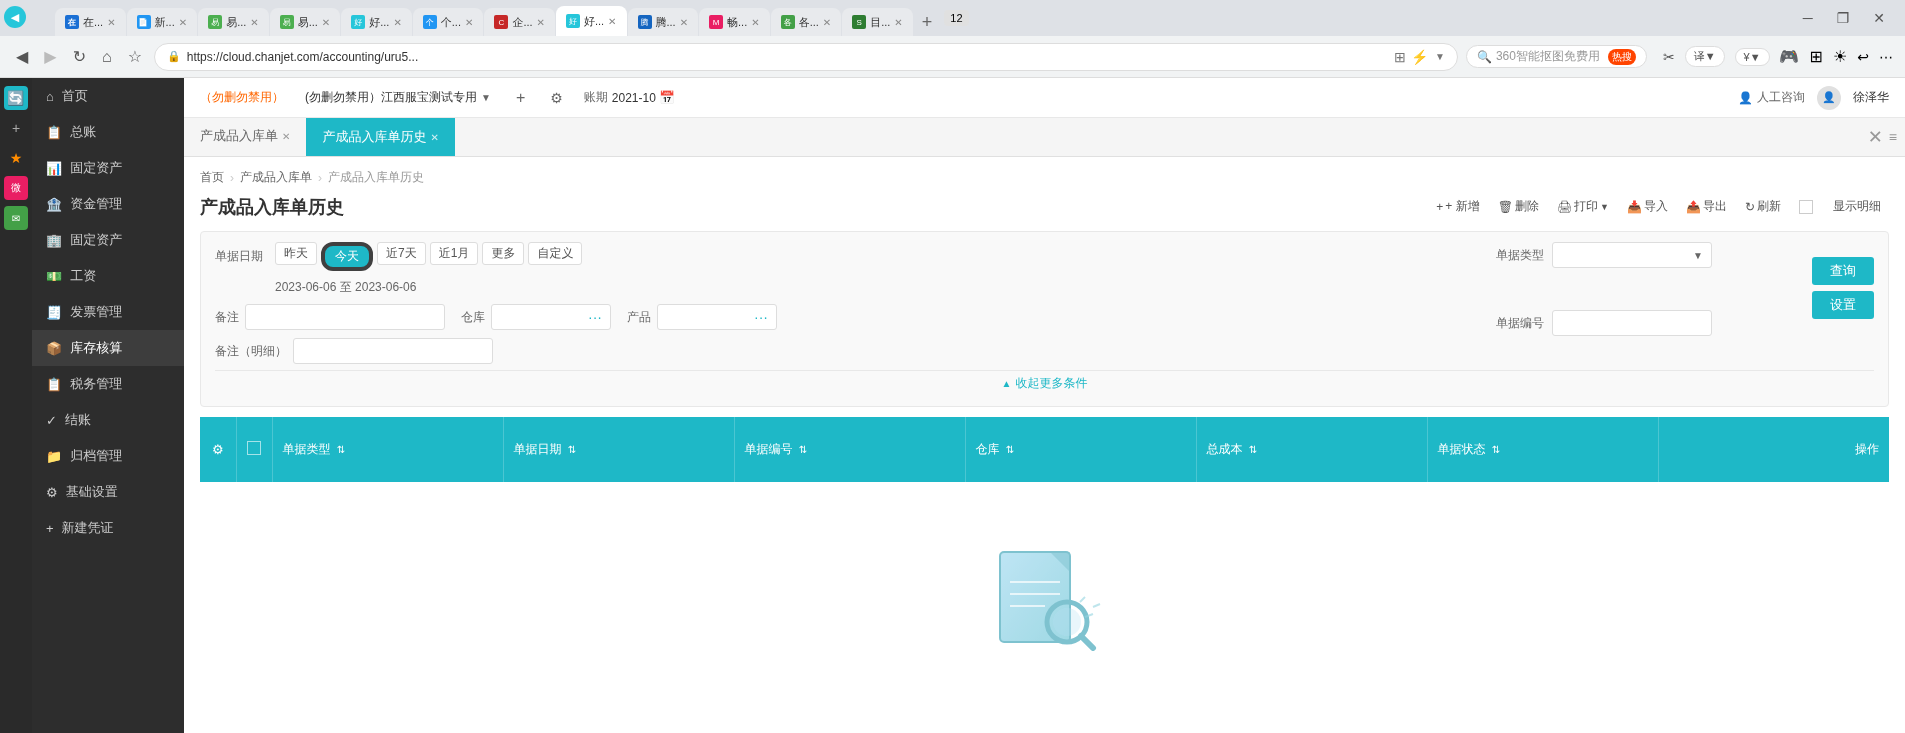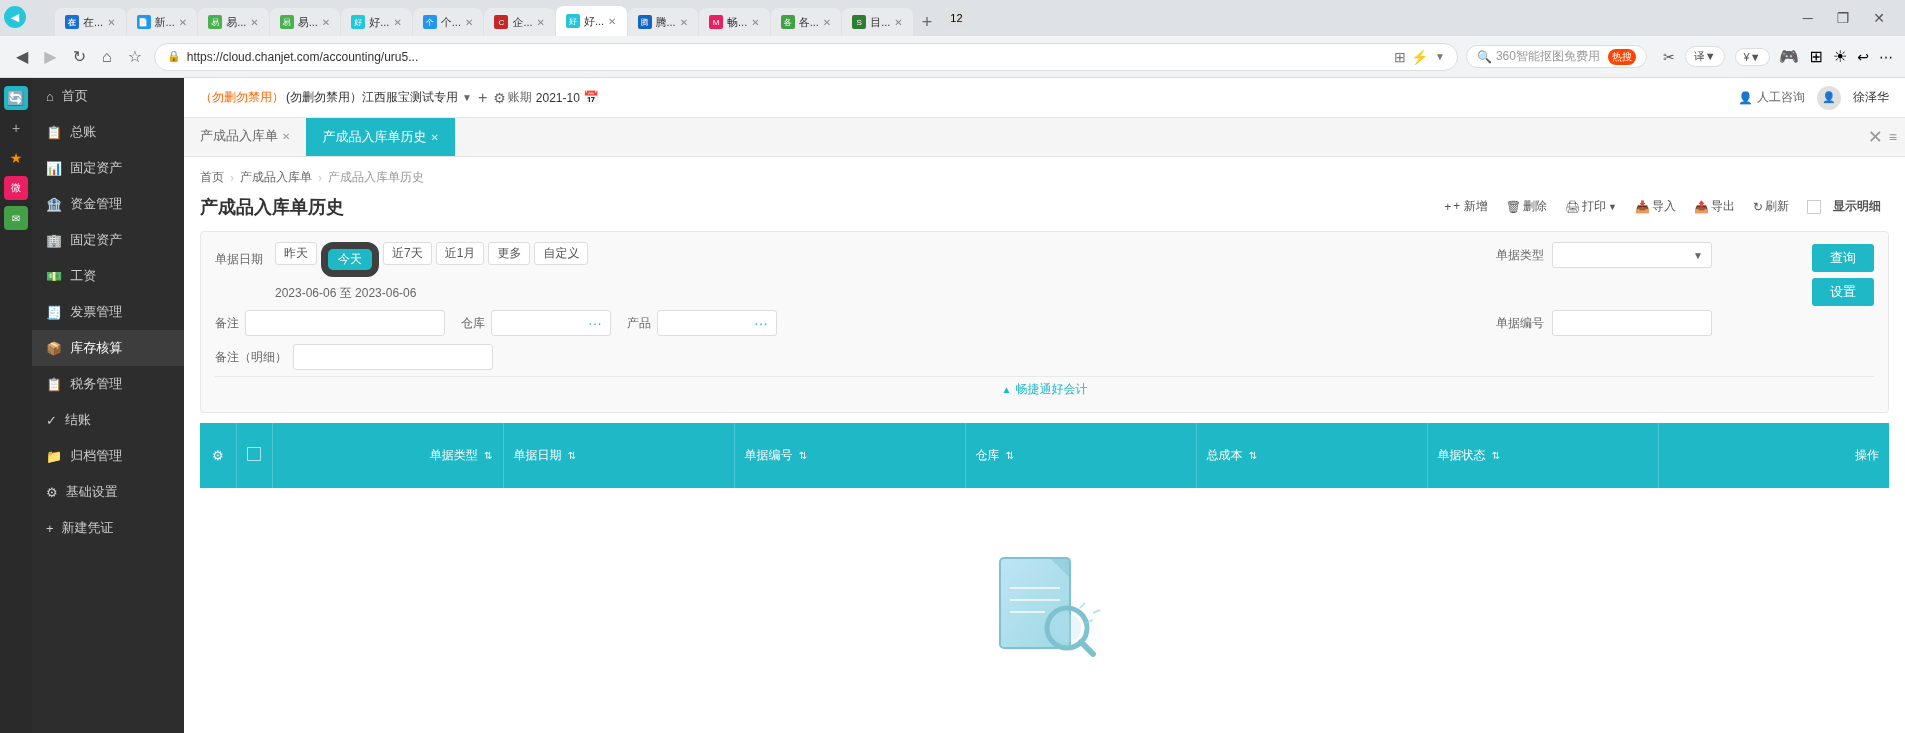--- a/index.html
+++ b/index.html
@@ -189,21 +189,21 @@
         <div style="display:flex; align-items:center; gap:8px; padding:9px 14px; cursor:pointer; color:#ccc; font-size:13px;">
           <span style="font-size:13px;">+</span>
           <span>新建凭证</span>
         </div>
       </div>
     </div>
 
     <div style="flex:1; display:flex; flex-direction:column; background:#f5f5f5; overflow:hidden;">
 
       <div style="background:#fff; padding:6px 16px; display:flex; align-items:center; justify-content:space-between; border-bottom:1px solid #e8e8e8; height:40px;">
-        <div style="display:flex; align-items:center; gap:2px;justify-content:flex-end;">
+        <div style="display:flex; align-items:center; gap:21px;justify-content:flex-end;">
           <span style="color:#ff6600; font-size:12px;">（勿删勿禁用）</span>
           <div style="display:flex; align-items:center; gap:4px; color:#333; font-size:12px; cursor:pointer;">
             <span style="color:#333;">(勿删勿禁用）江西服宝测试专用</span>
             <span style="font-size:10px; color:#666;">▼</span>
           </div>
           <div style="font-size:16px; color:#666; cursor:pointer; padding:0 4px;">+</div>
           <div style="font-size:14px; color:#666; cursor:pointer;">⚙</div>
           <div style="display:flex; align-items:center; gap:4px; color:#666; font-size:12px;">
             <span>账期</span>
             <span style="color:#333; font-weight:500;">2021-10</span>
@@ -266,37 +266,37 @@
               <span>导入</span>
             </div>
             <div style="display:flex; align-items:center; gap:2px; color:#555; cursor:pointer; padding:4px 8px;">
               <span>📤</span>
               <span>导出</span>
             </div>
             <div style="display:flex; align-items:center; gap:2px; color:#555; cursor:pointer; padding:4px 8px;">
               <span>↻</span>
               <span>刷新</span>
             </div>
-            <div style="display:flex; align-items:center; gap:12px; color:#555; cursor:pointer; padding:4px 8px;font-weight:bold;">
+            <div style="display:flex; align-items:center; gap:20px; color:#555; cursor:pointer; padding:4px 8px;">
               <div style="width:14px; height:14px; border:1px solid #ccc; background:#fff; display:inline-block;"></div>
               <span>显示明细</span>
             </div>
           </div>
         </div>
 
         <div style="background:#f9f9f9; border:1px solid #e8e8e8; border-radius:4px; padding:10px 14px; margin-bottom:10px;">
           <div style="display:flex; align-items:flex-start; gap:0;">
 
             <div style="flex:1;">
 
               <div style="display:flex; align-items:center; gap:10px; margin-bottom:8px;">
                 <span style="font-size:12px; color:#666; min-width:50px;">单据日期</span>
                 <div style="display:flex; gap:4px; align-items:flex-start;">
                   <button style="padding:2px 8px; font-size:12px; border:1px solid #ddd; background:#fff; border-radius:3px; cursor:pointer; color:#555;">昨天</button>
-                  <button style="padding:2px 10px; font-size:12px; border:7px solid #404040; background:#1eb8c7; border-radius:12px; cursor:pointer; color:#fff;">今天</button>
+                  <button style="padding:2px 10px; font-size:12px; border:4px solid #404040; background:#1eb8c7; border-radius:12px; cursor:pointer; color:#fff;">今天</button>
                   <button style="padding:2px 8px; font-size:12px; border:1px solid #ddd; background:#fff; border-radius:3px; cursor:pointer; color:#555;">近7天</button>
                   <button style="padding:2px 8px; font-size:12px; border:1px solid #ddd; background:#fff; border-radius:3px; cursor:pointer; color:#555;">近1月</button>
                   <button style="padding:2px 8px; font-size:12px; border:1px solid #ddd; background:#fff; border-radius:3px; cursor:pointer; color:#555;">更多</button>
                   <button style="padding:2px 8px; font-size:12px; border:1px solid #ddd; background:#fff; border-radius:3px; cursor:pointer; color:#555;">自定义</button>
                 </div>
               </div>
 
               <div style="margin-bottom:8px; margin-left:60px;">
                 <span style="font-size:12px; color:#666;">2023-06-06 至 2023-06-06</span>
               </div>
@@ -340,41 +340,41 @@
 
               <div style="height:26px; margin-bottom:8px;"></div>
 
               <div style="display:flex; align-items:center; gap:8px;">
                 <span style="font-size:12px; color:#666;">单据编号</span>
                 <input type="text" style="border: 1px solid rgb(221, 221, 221); border-radius: 3px; padding: 3px 8px; font-size: 12px; width: 160px; height: 26px;">
               </div>
             </div>
 
             <div style="display:flex; flex-direction:column; align-items:flex-end; gap:6px; margin-left:16px; padding-top:2px;">
-              <button style="background:#1eb8c7; color:#fff; border:none; padding:5px 18px; border-radius:3px; cursor:pointer; font-size:13px;">查询</button>
+              <button style="background:#1eb8c7; color:#fff; border:none; padding:5px 18px; border-radius:3px; cursor:pointer; font-size:13px;margin-top:13px;">查询</button>
               <button style="background:#1eb8c7; color:#fff; border:none; padding:5px 18px; border-radius:3px; cursor:pointer; font-size:13px;">设置</button>
             </div>
           </div>
 
           <div style="display:flex; align-items:center; justify-content:center; gap:4px; font-size:12px; color:#1eb8c7; cursor:pointer; padding:4px; margin-top:6px; border-top:1px solid #e8e8e8;">
             <span style="font-size:10px;">▲</span>
-            <span>畅捷通好会计</span>
+            <span>收起更多条件</span>
           </div>
         </div>
 
         <table style="width:100%; border-collapse:collapse; table-layout:fixed;">
           <thead>
             <tr style="background:#1eb8c7;">
               <th style="width:36px; padding:8px 6px; color:#fff; font-size:12px; font-weight:normal; text-align:center; border-right:1px solid rgba(255,255,255,0.2);">
                 <span style="font-size:13px; cursor:pointer;">⚙</span>
               </th>
               <th style="width:36px; padding:8px 6px; color:#fff; font-size:12px; font-weight:normal; text-align:center; border-right:1px solid rgba(255,255,255,0.2);">
                 <div style="width:14px; height:14px; border:1px solid rgba(255,255,255,0.6); background:transparent; display:inline-block; cursor:pointer;"></div>
               </th>
-              <th style="padding:8px 10px; color:#fff; font-size:12px; font-weight:normal; text-align:right; border-right:1px solid rgba(255,255,255,0.2);">
+              <th style="padding:8px 10px; color:#fff; font-size:12px; font-weight:normal; text-align:left; border-right:1px solid rgba(255,255,255,0.2);">
                 <span>单据类型</span>
                 <span style="font-size:10px; margin-left:3px; cursor:pointer;">⇅</span>
               </th>
               <th style="padding:8px 10px; color:#fff; font-size:12px; font-weight:normal; text-align:left; border-right:1px solid rgba(255,255,255,0.2);">
                 <span>单据日期</span>
                 <span style="font-size:10px; margin-left:3px; cursor:pointer;">⇅</span>
               </th>
               <th style="padding:24px 10px; color:#fff; font-size:12px; font-weight:normal; text-align:left; border-right:1px solid rgba(255,255,255,0.2);">
                 <span>单据编号</span>
                 <span style="font-size:10px; margin-left:3px; cursor:pointer;">⇅</span>

